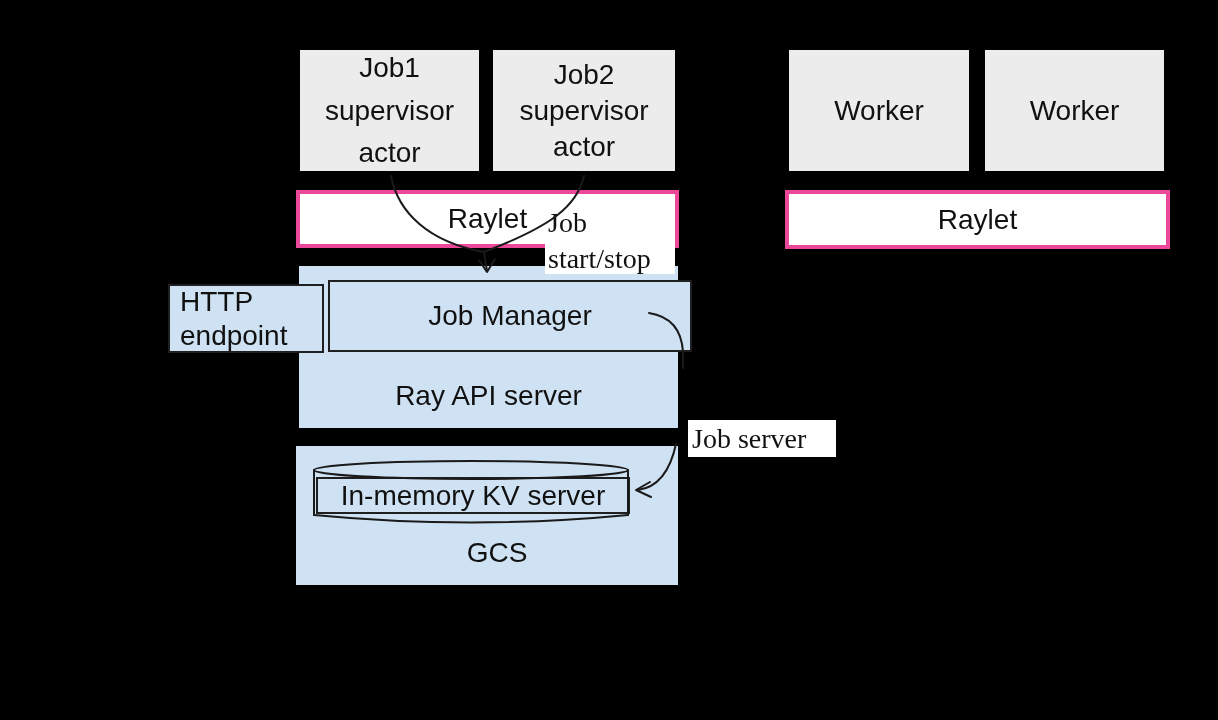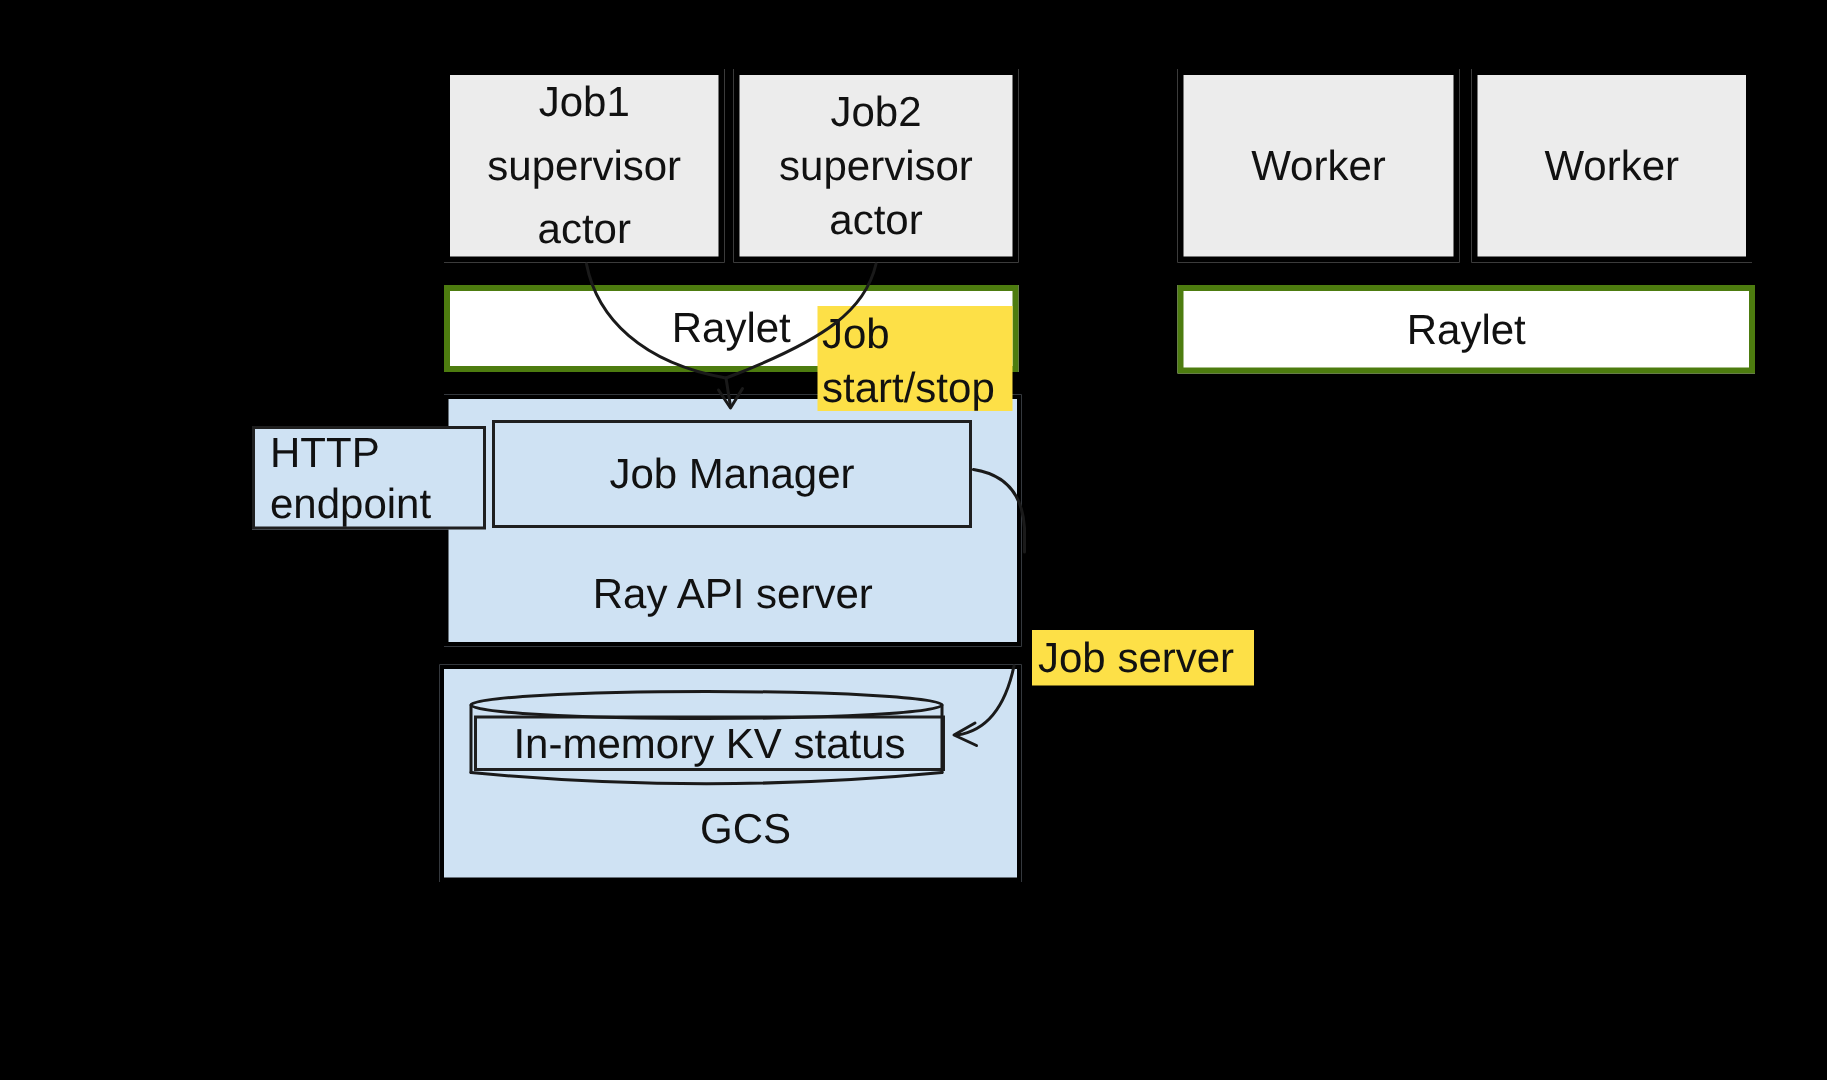--- a/index.html
+++ b/index.html
@@ -19,60 +19,61 @@
     flex-direction: column;
     align-items: center;
     justify-content: center;
     text-align: center;
     font-size: 28px;
     line-height: 36px;
     z-index: 1;
   }
   .node span { display: block; }
   .gray  { background: #ececec; border: 4px solid #000000; }
-  .white { background: #ffffff; border: 4px solid #4d7c0f; }
+  .white { background: #ffffff; border: 4px solid #ec4899; }
   .blue  { background: #cfe2f3; border: 3px solid #000000; }
   .thin  { border: 2px solid #1f1f1f; }
 
   #job1    { left: 296px; top: 46px;  width: 187px; height: 129px; justify-content: space-between; }
   #job2    { left: 489px; top: 46px;  width: 190px; height: 129px; }
   #rayletL { left: 296px; top: 190px; width: 383px; height: 58px;  }
   #worker1 { left: 785px; top: 46px;  width: 188px; height: 129px; }
   #worker2 { left: 981px; top: 46px;  width: 187px; height: 129px; }
   #rayletR { left: 785px; top: 190px; width: 385px; height: 59px;  }
 
   #apiserver { left: 296px; top: 263px; width: 385px; height: 168px; display: block; }
   #apiserver .bottom-label {
     position: absolute; left: 0; right: 0; top: 112px;
     text-align: center; font-size: 28px; line-height: 36px;
   }
-  #jobmanager { left: 328px; top: 280px; width: 320px; height: 72px; background: #cfe2f3; z-index: 2; }
+  #jobmanager { left: 328px; top: 280px; width: 364px; height: 72px; background: #cfe2f3; z-index: 2; }
   #httpendpoint {
     left: 168px; top: 284px; width: 156px; height: 69px;
     background: #cfe2f3; z-index: 3;
     align-items: flex-start; text-align: left;
     padding-left: 10px; line-height: 34px;
   }
   #gcs { left: 293px; top: 443px; width: 388px; height: 145px; display: block; }
   #gcs .bottom-label {
     position: absolute; left: 0; right: 0; top: 89px;
     text-align: center; font-size: 28px; line-height: 36px; padding-left: 20px;
   }
   #kvrect {
     left: 316px; top: 477px; width: 314px; height: 37px;
     background: transparent; z-index: 2; line-height: 33px; font-size: 28px;
   }
 
   .float-label {
     position: absolute;
     box-sizing: border-box;
-    background: #fde047;
+    background: #ffffff;
     color: #111111;
     font-size: 28px;
     z-index: 5;
+    font-family: Liberation Serif, serif;
   }
   #startstop { left: 545px; top: 204px; width: 130px; height: 70px; line-height: 36px; padding: 1px 0 0 3px; }
   #startstop span { display: block; }
   #jobstatus { left: 688px; top: 420px; width: 148px; height: 37px; line-height: 37px; padding-left: 4px; }
 
   #connectors {
     position: absolute; left: 0; top: 0; width: 1218px; height: 720px;
     z-index: 6; pointer-events: none;
   }
   #connectors path, #connectors ellipse, #connectors line {
@@ -124,21 +125,21 @@
   <div class="node thin" id="httpendpoint">
     <span>HTTP</span>
     <span>endpoint</span>
   </div>
 
   <div class="node blue" id="gcs">
     <span class="bottom-label">GCS</span>
   </div>
 
   <div class="node thin" id="kvrect">
-    <span>In-memory KV status</span>
+    <span>In-memory KV server</span>
   </div>
 
   <div class="float-label" id="startstop">
     <span>Job</span>
     <span>start/stop</span>
   </div>
 
   <div class="float-label" id="jobstatus">
     <span>Job server</span>
   </div>

